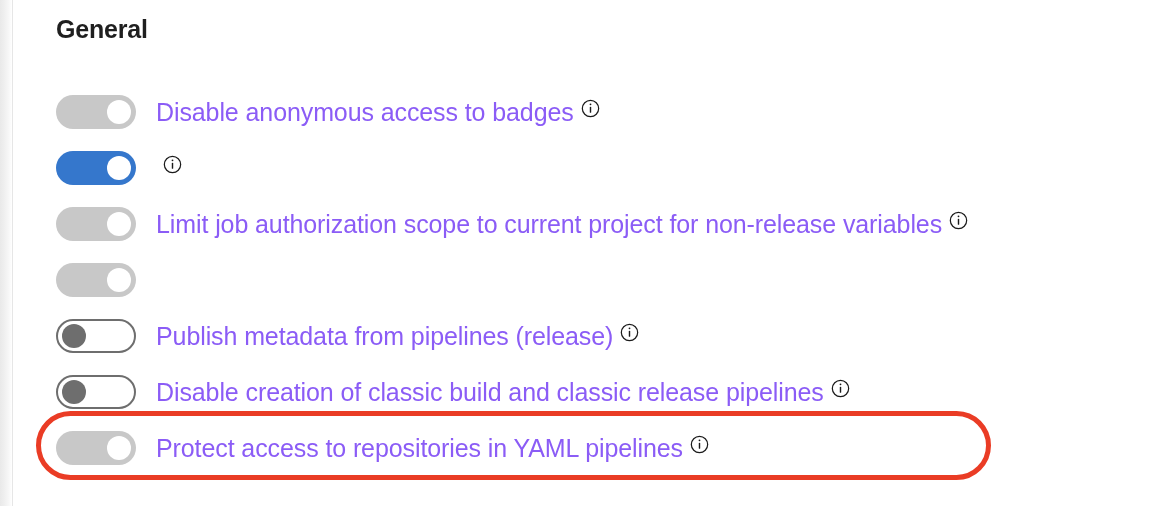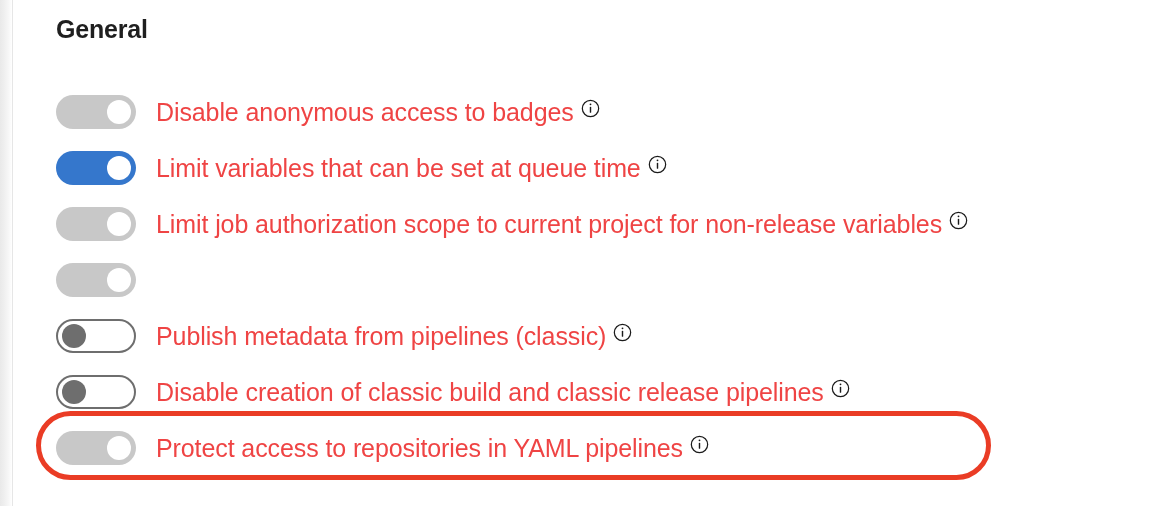--- a/index.html
+++ b/index.html
@@ -118,21 +118,21 @@
   .switch.off .knob {
     left: 4px;
     background: #6e6e6e;
   }
 
   
   .toggle-label {
     margin-left: 20px;
     font-size: 25px;
     line-height: 30px;
-    color: #ef4444;
+    color: #8b5cf6;
     white-space: nowrap;
     letter-spacing: -0.1px;
   }
 
   .info-icon {
     display: inline-block;
     vertical-align: 3px;
     margin-left: 7px;
     width: 19px;
     height: 19px;
@@ -172,21 +172,21 @@
           <div class="toggle-label"><span>Disable anonymous access to badges</span><span class="info-icon"><svg viewBox="0 0 20 20" width="19" height="19" aria-hidden="true">
                 <circle cx="10" cy="10" r="8.6" fill="none" stroke="#1b1b1b" stroke-width="1.3"></circle>
                 <circle cx="10" cy="5.6" r="0.95" fill="#1b1b1b"></circle>
                 <rect x="9.25" y="8.2" width="1.5" height="6.4" rx="0.7" fill="#1b1b1b"></rect>
               </svg></span></div>
         </div>
         <div class="toggle-row">
           <div class="switch on-accent" role="switch" aria-checked="true">
             <span class="knob"></span>
           </div>
-          <div class="toggle-label"><span>Limit variables that can be set at queue time</span><span class="info-icon"><svg viewBox="0 0 20 20" width="19" height="19" aria-hidden="true">
+          <div class="toggle-label"><span class="info-icon"><svg viewBox="0 0 20 20" width="19" height="19" aria-hidden="true">
                 <circle cx="10" cy="10" r="8.6" fill="none" stroke="#1b1b1b" stroke-width="1.3"></circle>
                 <circle cx="10" cy="5.6" r="0.95" fill="#1b1b1b"></circle>
                 <rect x="9.25" y="8.2" width="1.5" height="6.4" rx="0.7" fill="#1b1b1b"></rect>
               </svg></span></div>
         </div>
         <div class="toggle-row">
           <div class="switch on-muted" role="switch" aria-checked="true">
             <span class="knob"></span>
           </div>
           <div class="toggle-label"><span>Limit job authorization scope to current project for non-release variables</span><span class="info-icon"><svg viewBox="0 0 20 20" width="19" height="19" aria-hidden="true">
@@ -197,21 +197,21 @@
         </div>
         <div class="toggle-row">
           <div class="switch on-muted" role="switch" aria-checked="true">
             <span class="knob"></span>
           </div>
         </div>
         <div class="toggle-row">
           <div class="switch off" role="switch" aria-checked="false">
             <span class="knob"></span>
           </div>
-          <div class="toggle-label"><span>Publish metadata from pipelines (classic)</span><span class="info-icon"><svg viewBox="0 0 20 20" width="19" height="19" aria-hidden="true">
+          <div class="toggle-label"><span>Publish metadata from pipelines (release)</span><span class="info-icon"><svg viewBox="0 0 20 20" width="19" height="19" aria-hidden="true">
                 <circle cx="10" cy="10" r="8.6" fill="none" stroke="#1b1b1b" stroke-width="1.3"></circle>
                 <circle cx="10" cy="5.6" r="0.95" fill="#1b1b1b"></circle>
                 <rect x="9.25" y="8.2" width="1.5" height="6.4" rx="0.7" fill="#1b1b1b"></rect>
               </svg></span></div>
         </div>
         <div class="toggle-row">
           <div class="switch off" role="switch" aria-checked="false">
             <span class="knob"></span>
           </div>
           <div class="toggle-label"><span>Disable creation of classic build and classic release pipelines</span><span class="info-icon"><svg viewBox="0 0 20 20" width="19" height="19" aria-hidden="true">

